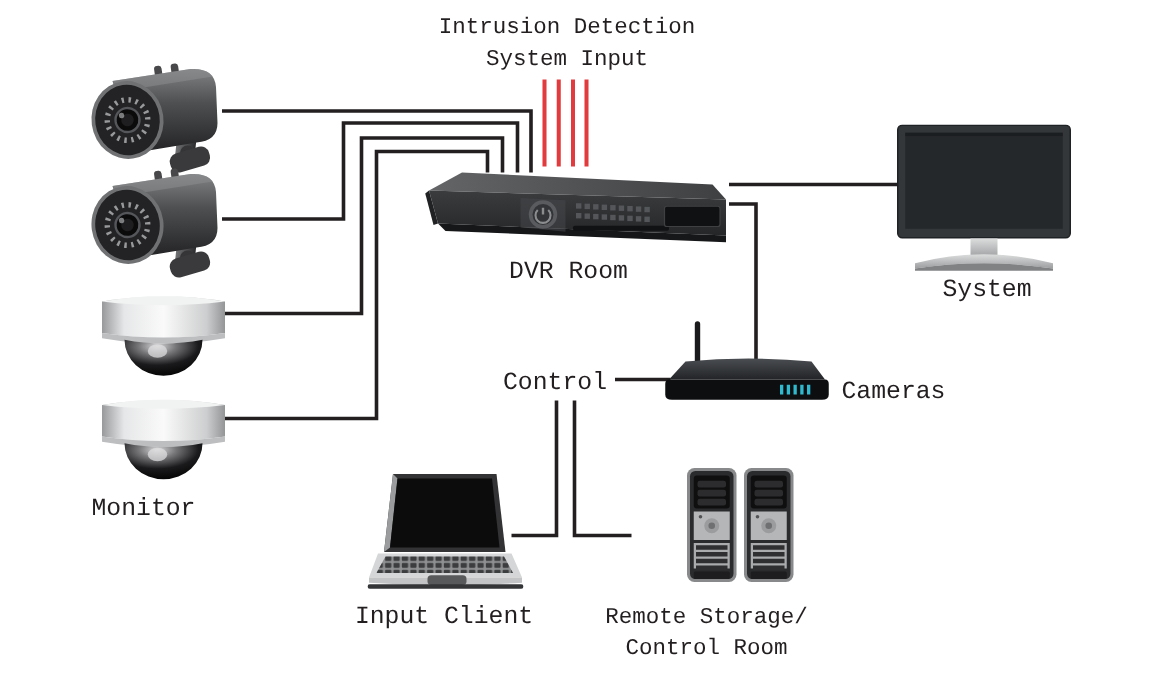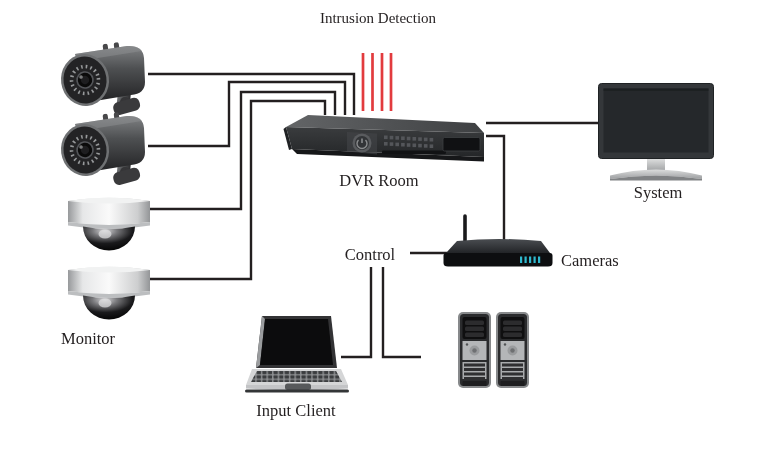--- a/index.html
+++ b/index.html
@@ -1,19 +1,19 @@
 <!DOCTYPE html>
 <html style="--background-color: #ffffff; --text-color: #231f20; --cable-color: #231f20; --intrusion-line-color: #e23b3e; --router-led-color: #2fb9cf;"><head>
 <meta charset="utf-8">
 <style>
   html,body{margin:0;padding:0;background:#fff;}
   #canvas{
     position:relative;width:768px;height:451px;overflow:hidden;
     background:var(--background-color,#ffffff);
-    font-family:Liberation Serif, serif;
+    font-family:Liberation Mono, monospace;
     color:var(--text-color,#231f20);
   }
   .label{position:absolute;white-space:nowrap;color:var(--text-color,#231f20);}
   .label.center{transform:translateX(-50%);text-align:center;}
   .lbl-16{font-size:16.5px;line-height:18px;}
   .lbl-15{font-size:15px;line-height:21px;}
   .lines-layer{position:absolute;left:0;top:0;width:768px;height:451px;}
   .cable{fill:none;stroke:var(--cable-color,#231f20);stroke-width:2.4;}
   .ids-line{fill:none;stroke:var(--intrusion-line-color,#e23b3e);stroke-width:2.7;}
   .device{position:absolute;}
@@ -217,21 +217,26 @@
   </svg>
 
   <svg class="device" style="left:420px;top:311px;width:110px;height:80px" viewBox="0 0 110 80">
     <use href="#sym-tower" x="0"></use>
     <use href="#sym-tower" x="38"></use>
     <use href="#sym-tower" x="76"></use>
   </svg>
 
   <div class="label center lbl-15" style="left:378px;top:8px">
     <span style="display:block">Intrusion Detection</span>
+    <span style="display:block">System Input</span>
   </div>
   <div class="label center lbl-16" style="left:379px;top:172px">DVR Room</div>
   <div class="label center lbl-16" style="left:658px;top:184px">System</div>
   <div class="label center lbl-16" style="left:370px;top:246px">Control</div>
   <div class="label lbl-16" style="left:561px;top:252px">Cameras</div>
   <div class="label lbl-16" style="left:61px;top:330px">Monitor</div>
   <div class="label center lbl-16" style="left:296px;top:402px">Input Client</div>
+  <div class="label center lbl-15" style="left:471px;top:401px">
+    <span style="display:block">Remote Storage/</span>
+    <span style="display:block">Control Room</span>
+  </div>
 
 </div>
 
 </body></html>

